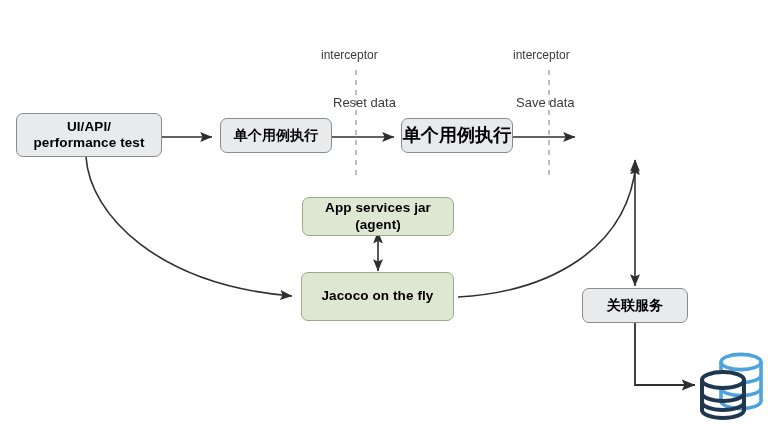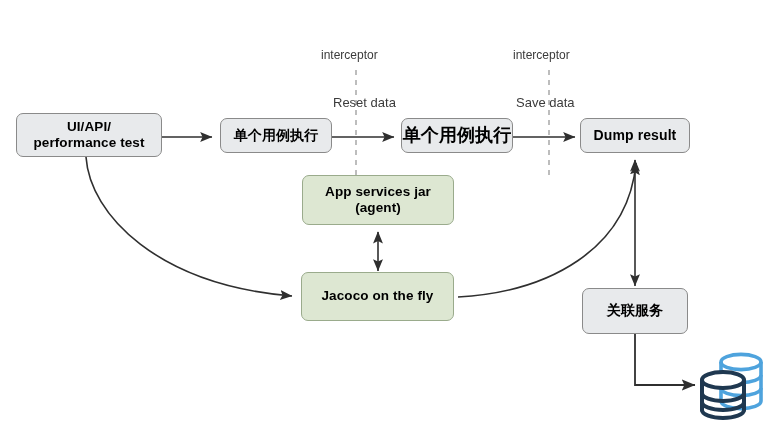--- a/index.html
+++ b/index.html
@@ -120,34 +120,31 @@
   </div>
 
   <div class="node gray" style="left:212px; top:118px; width:112px; height:35px; font-size:14px;">
     <span class="node-label">单个用例执行</span>
   </div>
 
   <div class="node gray" style="left:393px; top:118px; width:112px; height:35px; font-size:18px;">
     <span class="node-label">单个用例执行</span>
   </div>
 
-  <div class="node gray" style="left:572px; top:118px; width:110px; height:35px; font-size:14px;">
-    <span class="node-label">Dump result</span>
-  </div>
 
-  <div class="node green" style="left:294px; top:175px; width:152px; height:50px; font-size:13.5px;">
+  <div class="node green" style="left:294px; top:197px; width:152px; height:39px; font-size:13.5px;">
     <span class="node-label">App services jar
 (agent)</span>
   </div>
 
   <div class="node green" style="left:293px; top:272px; width:153px; height:49px; font-size:13.5px;">
     <span class="node-label">Jacoco on the fly</span>
   </div>
 
-  <div class="node gray" style="left:574px; top:288px; width:106px; height:46px; font-size:14px;">
+  <div class="node gray" style="left:574px; top:288px; width:106px; height:35px; font-size:14px;">
     <span class="node-label">关联服务</span>
   </div>
 
   <svg id="db-icon" style="left:688px; top:348px;" width="72" height="78" viewBox="0 0 72 78">
 
     <g fill="none" stroke="#4ea3dd" stroke-width="3.6" stroke-linejoin="round">
       <ellipse cx="45" cy="14" rx="20" ry="7.6"></ellipse>
       <path d="M25,14 L25,53"></path>
       <path d="M65,14 L65,53"></path>
       <path d="M25,27 A20,7.6 0 0 0 65,27"></path>

